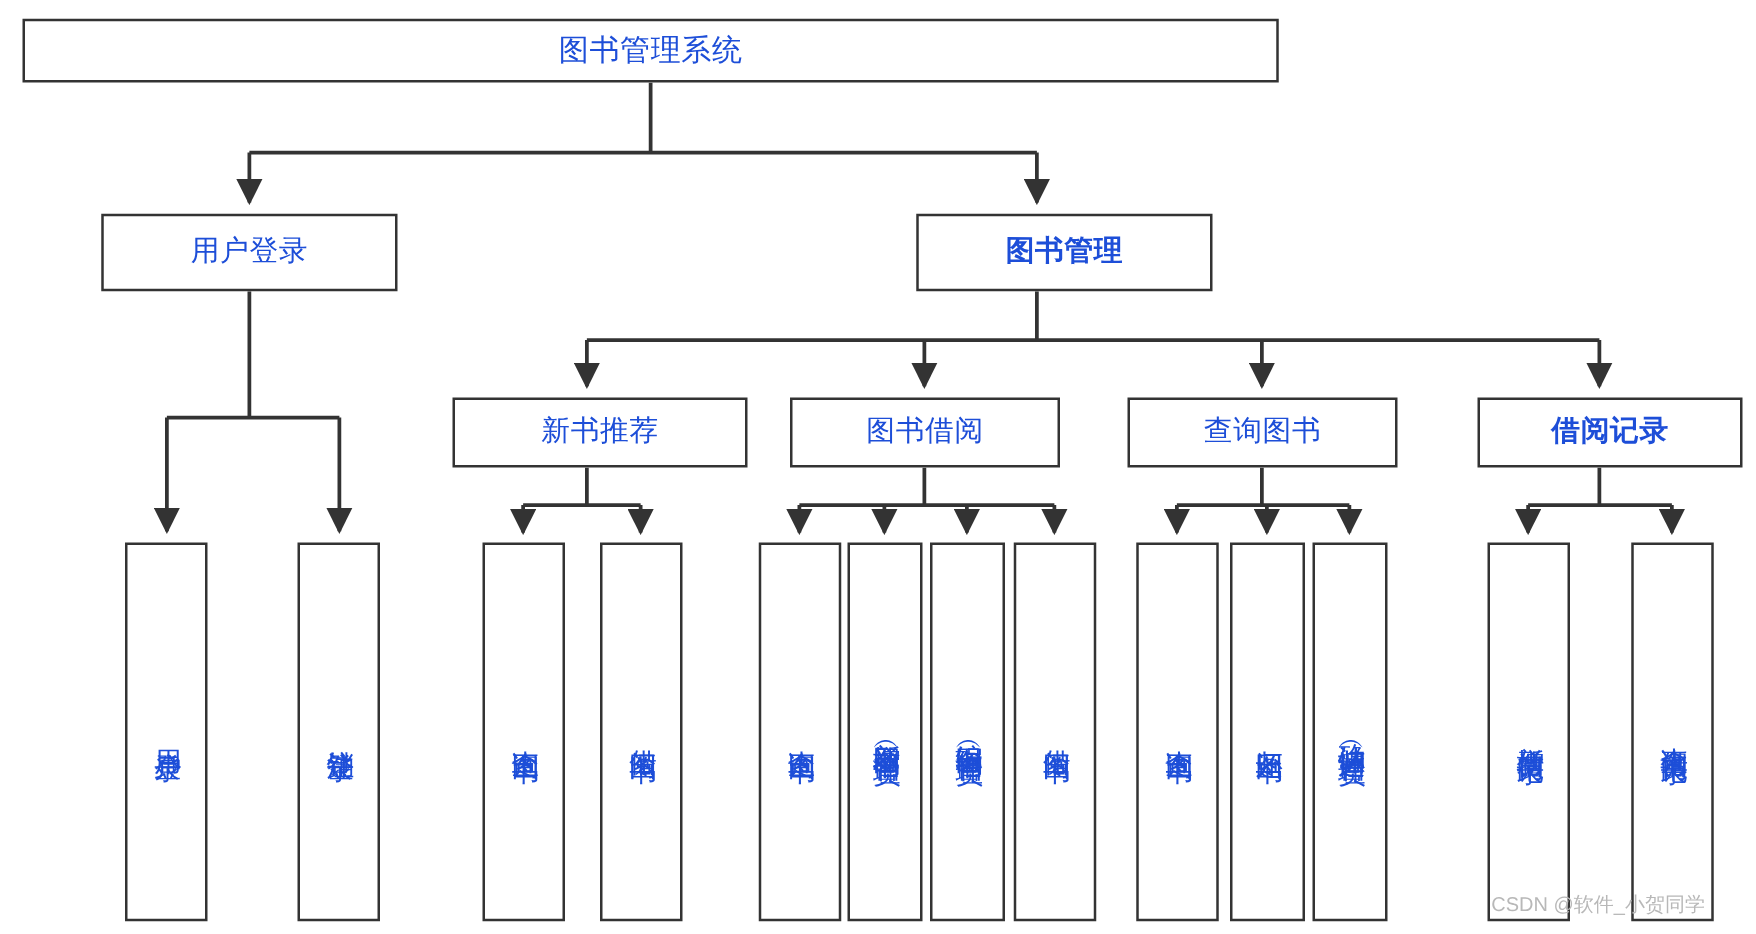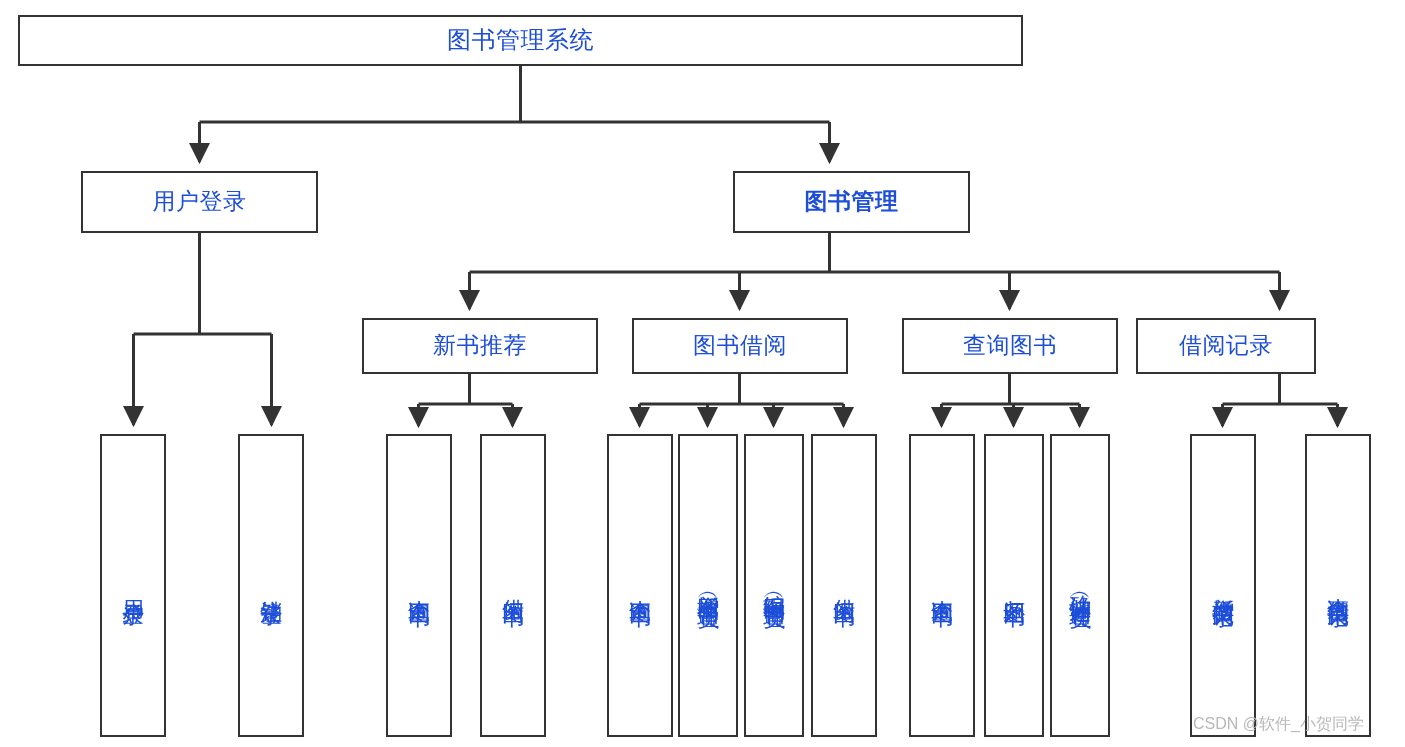--- a/index.html
+++ b/index.html
@@ -144,21 +144,21 @@
 
   <div class="node horiz" style="left:362px; top:318px; width:236px; height:56px;">
     <span class="lbl">新书推荐</span>
   </div>
   <div class="node horiz" style="left:632px; top:318px; width:216px; height:56px;">
     <span class="lbl">图书借阅</span>
   </div>
   <div class="node horiz" style="left:902px; top:318px; width:216px; height:56px;">
     <span class="lbl">查询图书</span>
   </div>
-  <div class="node horiz" style="left:1136px; top:318px; width:180px; height:56px;">
+  <div class="node horiz" style="left:1182px; top:318px; width:212px; height:56px;font-weight:bold;">
     <span class="lbl">借阅记录</span>
   </div>
 
   <div class="node vert" style="left:100px; top:434px; width:66px; height:303px;">
     <span class="lbl">用户登录</span>
   </div>
   <div class="node vert" style="left:238px; top:434px; width:66px; height:303px;">
     <span class="lbl">注销登录</span>
   </div>
 

